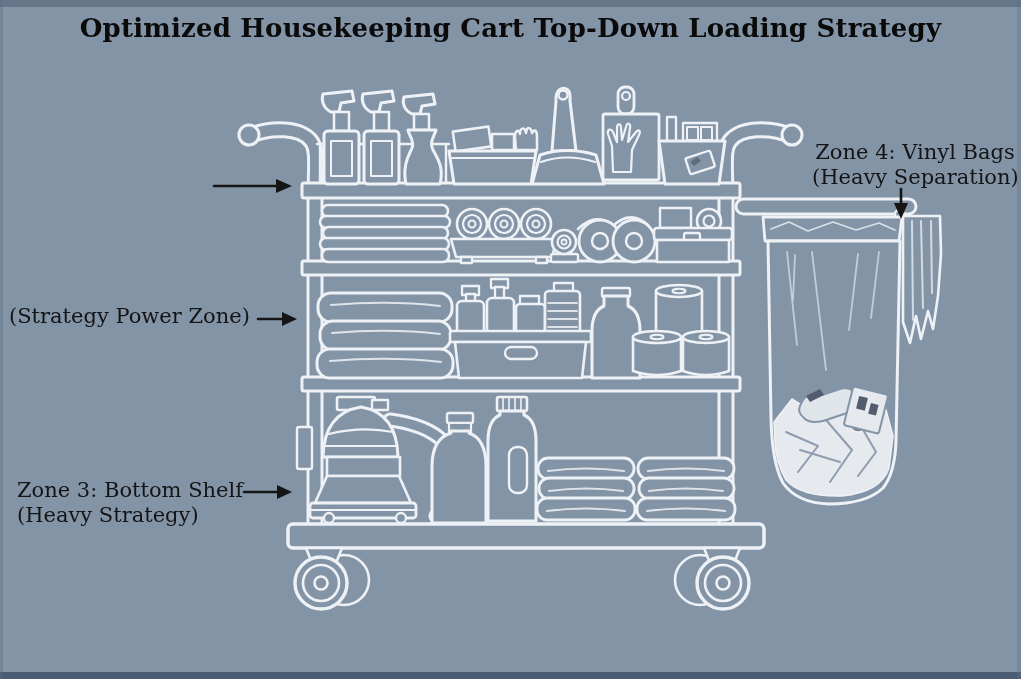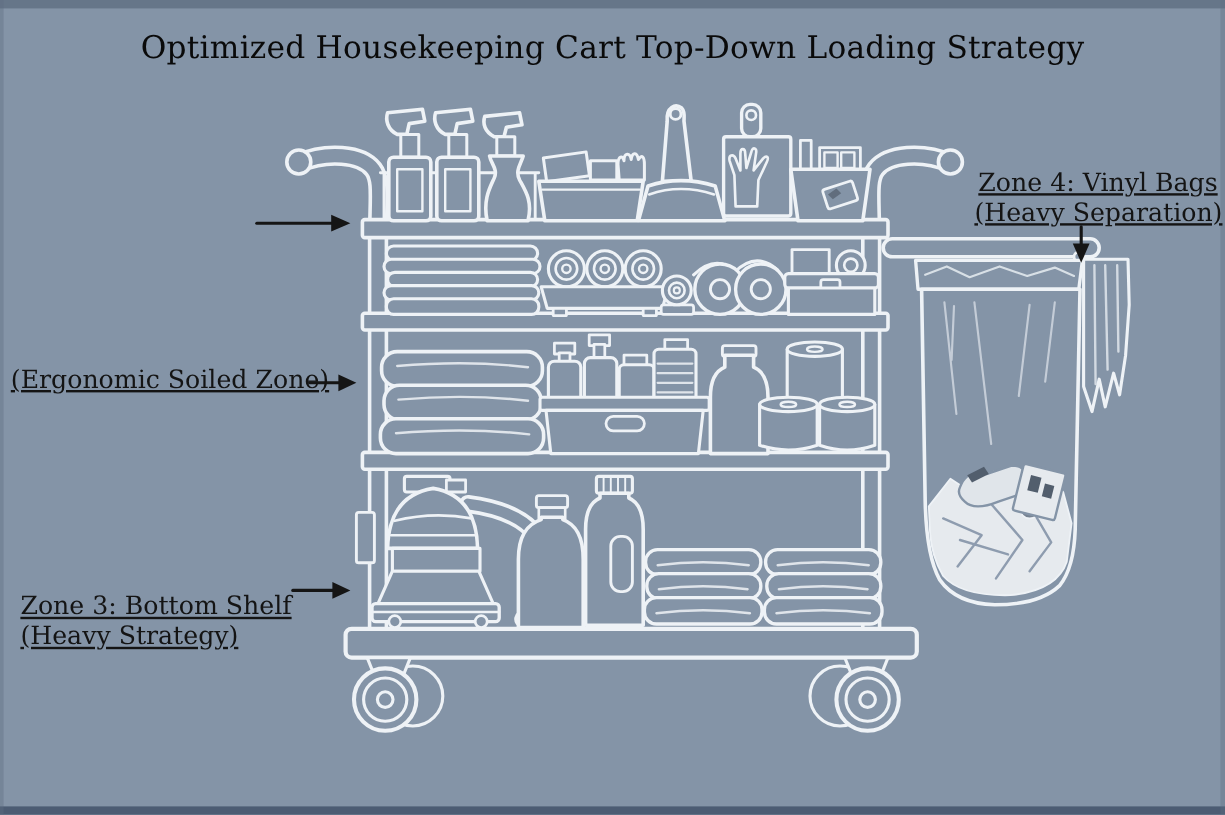--- a/index.html
+++ b/index.html
@@ -8,33 +8,32 @@
     background:#8494a7;
     position:relative;
     overflow:hidden;
     font-family:"DejaVu Serif","Liberation Serif",serif;
   }
   .stage{position:absolute;inset:0;width:1021px;height:679px;}
   svg.drawing{position:absolute;left:0;top:0;}
   .title{
     position:absolute;top:13px;left:0;width:100%;
     text-align:center;
-    font-size:26px;font-weight:normal;color:#0a0a0a;
+    font-size:26px;font-weight:bold;color:#0a0a0a;
     letter-spacing:0.2px;
-    margin-top:12px;
   }
   .zone-label{
     position:absolute;
     font-size:21px;line-height:25px;color:#141414;
     white-space:nowrap;
   }
-  .zone-label span{display:block;text-decoration:underline;}
+  .zone-label span{display:block;}
   #zone1-label{left:24px;top:171px;}
   #zone2-label{left:9px;top:304px;}
-  #zone3-label{left:17px;top:478px;margin-top:15px;}
+  #zone3-label{left:17px;top:478px;}
   #zone4-label{left:812px;top:140px;width:206px;text-align:center;white-space:nowrap;}
 </style>
 </head>
 <body>
 
 <div class="stage">
 
 <svg class="drawing" width="1021" height="679" viewBox="0 0 1021 679">
   <g stroke="#eef2f6" fill="none" stroke-width="3" stroke-linecap="round" stroke-linejoin="round">
 
@@ -346,21 +345,21 @@
       <rect x="1017" y="0" width="4" height="679" fill="#5f6e82" opacity="0.35"></rect>
     </g>
   </g>
 </svg>
 
 <div class="title">Optimized Housekeeping Cart Top-Down Loading Strategy</div>
 
 <div class="zone-label" id="zone1-label">
 </div>
 <div class="zone-label" id="zone2-label">
-  <span>(Ergonomic Soiled Zone)</span>
+  <span>(Strategy Power Zone)</span>
 </div>
 <div class="zone-label" id="zone3-label">
   <span>Zone 3: Bottom Shelf</span>
   <span>(Heavy Strategy)</span>
 </div>
 <div class="zone-label" id="zone4-label">
   <span>Zone 4: Vinyl Bags</span>
   <span>(Heavy Separation)</span>
 </div>
 

